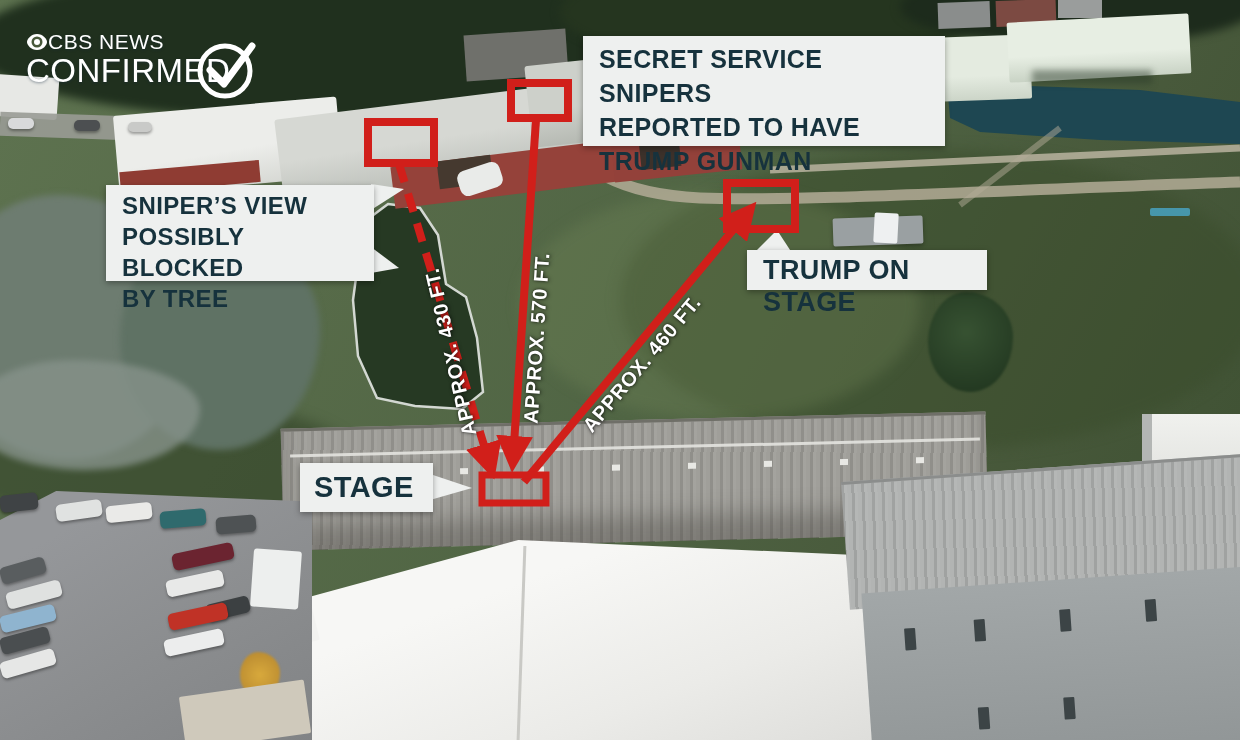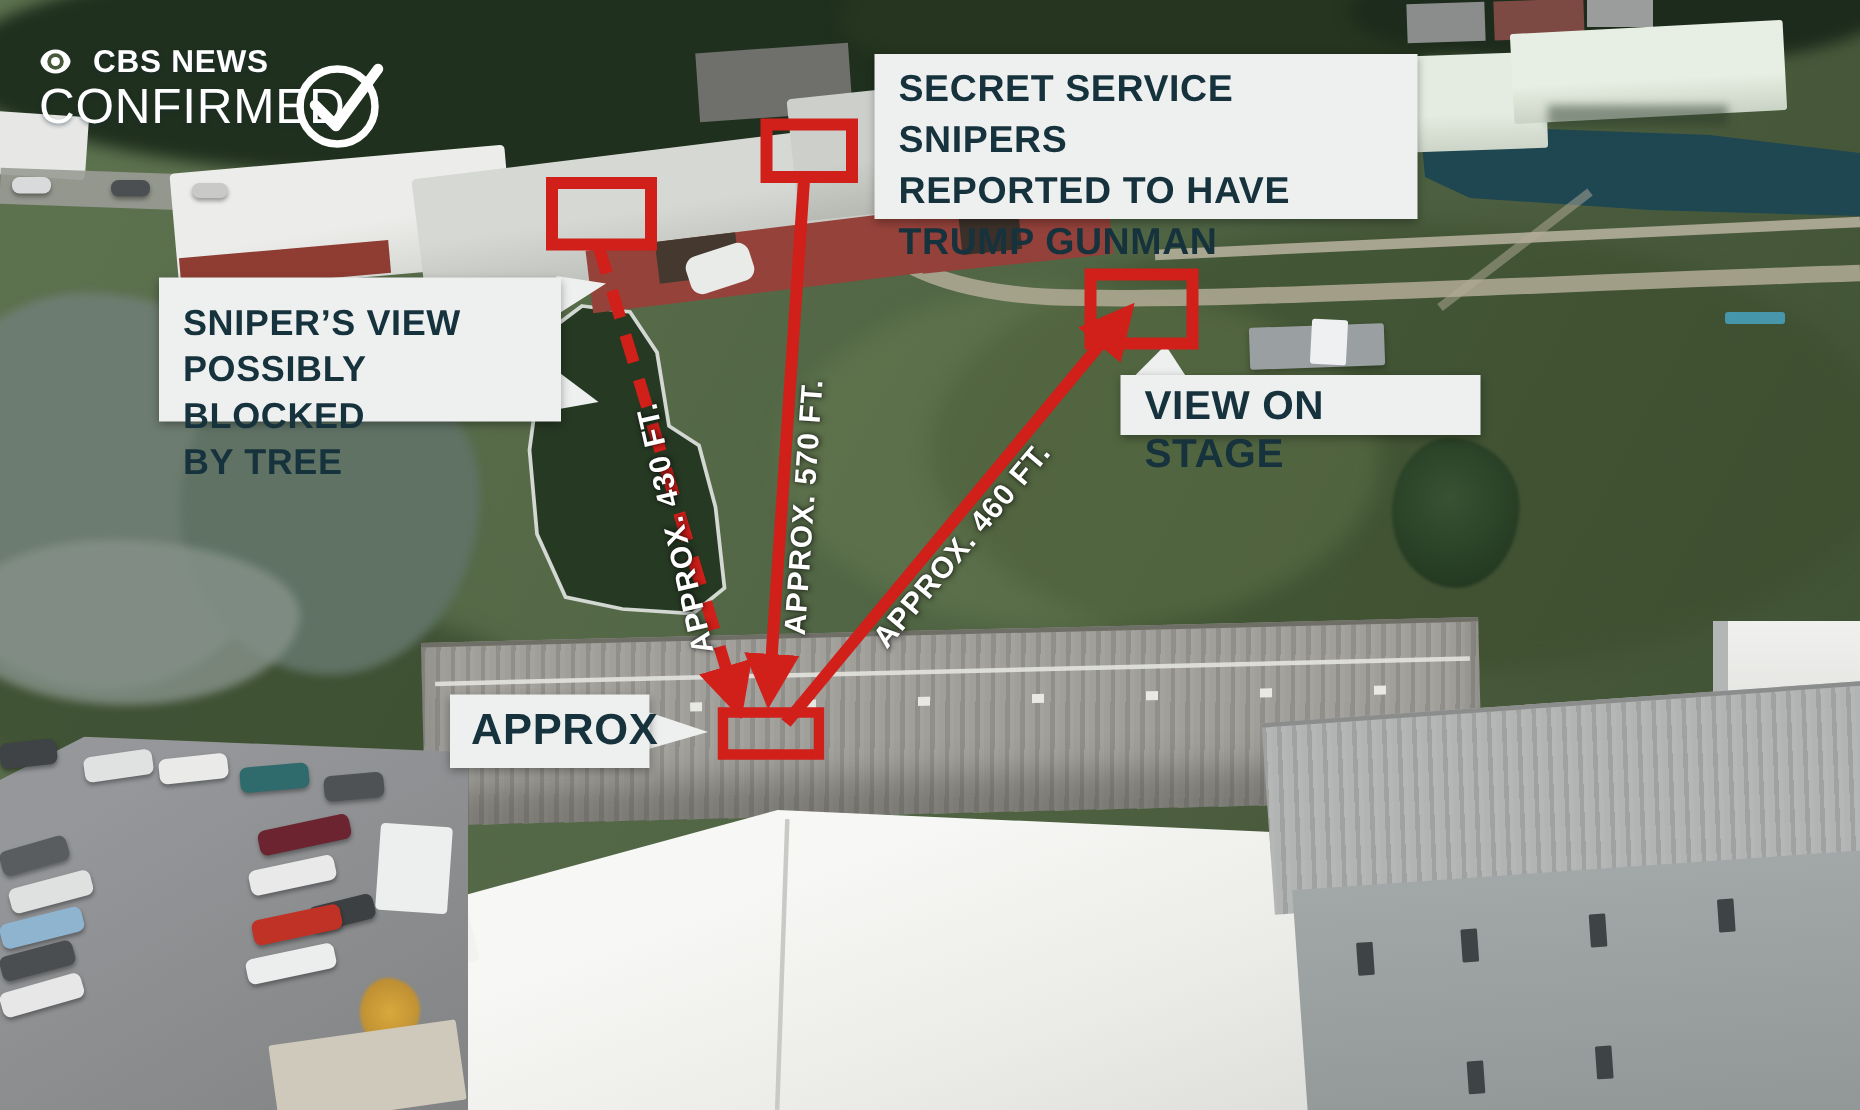--- a/index.html
+++ b/index.html
@@ -27,21 +27,21 @@
     letter-spacing:.4px;
   }
   .dist{
     z-index:45;color:#ffffff;font-weight:bold;font-size:20px;letter-spacing:.6px;
     white-space:nowrap;text-shadow:0 1px 4px rgba(0,0,0,.65),0 0 2px rgba(0,0,0,.5);
     transform-origin:center;
   }
   
   #brand{left:26px;top:26px;width:260px;height:80px;z-index:60;color:#fff;
     text-shadow:0 1px 3px rgba(20,40,60,.45);}
-  #brand .row1{left:0;top:4px;font-size:21px;font-weight:bold;letter-spacing:.5px;display:flex;gap:14px;position:absolute;}
+  #brand .row1{left:0;top:4px;font-size:21px;font-weight:normal;letter-spacing:.5px;display:flex;align-items:center;gap:0;position:absolute;}
   #brand .row2{left:0;top:26px;font-size:33px;font-weight:normal;letter-spacing:.5px;}
 </style>
 </head>
 <body>
 
 <div id="stage">
 
   <div class="forest blob" style="left:-30px;top:-30px;width:700px;height:150px;"></div>
   <div class="forest blob" style="left:560px;top:-40px;width:430px;height:105px;background:#25351f;"></div>
   <div class="forest blob" style="left:900px;top:-30px;width:360px;height:75px;background:#1d2b1c;"></div>
@@ -161,25 +161,25 @@
     <rect x="482" y="475" width="64" height="28" fill="none" stroke="#d11f1a" stroke-width="7"></rect>
   </svg>
 
   <div class="dist" style="left:451px;top:352px;transform:translate(-50%,-50%) rotate(-103deg);">APPROX. 430 FT.</div>
   <div class="dist" style="left:537px;top:338px;transform:translate(-50%,-50%) rotate(-86deg);">APPROX. 570 FT.</div>
   <div class="dist" style="left:642px;top:364px;transform:translate(-50%,-50%) rotate(-50deg);">APPROX. 460 FT.</div>
 
   <div class="callout" style="left:583px;top:36px;width:362px;height:110px;font-size:25px;line-height:34px;padding:6px 16px;">SECRET SERVICE SNIPERS
 REPORTED TO HAVE
 TRUMP GUNMAN</div>
-  <div class="callout" style="left:106px;top:185px;width:268px;height:96px;font-size:24px;line-height:31px;padding:15px 16px;">SNIPER’S VIEW
+  <div class="callout" style="left:106px;top:185px;width:268px;height:96px;font-size:24px;line-height:31px;padding:5px 16px;">SNIPER’S VIEW
 POSSIBLY BLOCKED
 BY TREE</div>
-  <div class="callout" style="left:747px;top:250px;width:240px;height:40px;font-size:27px;line-height:32px;padding:4px 16px;">VIEW ON STAGE</div>
-  <div class="callout" style="left:300px;top:463px;width:133px;height:49px;font-size:29px;line-height:34px;padding:7px 14px;">APPROX</div>
+  <div class="callout" style="left:747px;top:250px;width:240px;height:40px;font-size:27px;line-height:32px;padding:4px 16px;">TRUMP ON STAGE</div>
+  <div class="callout" style="left:300px;top:463px;width:133px;height:49px;font-size:29px;line-height:34px;padding:7px 14px;">STAGE</div>
 
   <div id="brand">
     <div class="row1">
       <svg width="22" height="22" viewBox="0 0 22 22" style="position:static;">
         <path d="M11 3 C17 3 21 8 21 11 C21 14 17 19 11 19 C5 19 1 14 1 11 C1 8 5 3 11 3 Z" fill="#fff"></path>
         <circle cx="11" cy="11" r="5.5" fill="#48593b"></circle>
         <circle cx="11" cy="11" r="3" fill="#fff"></circle>
       </svg>
       <span style="position:static;">CBS NEWS</span>
     </div>

